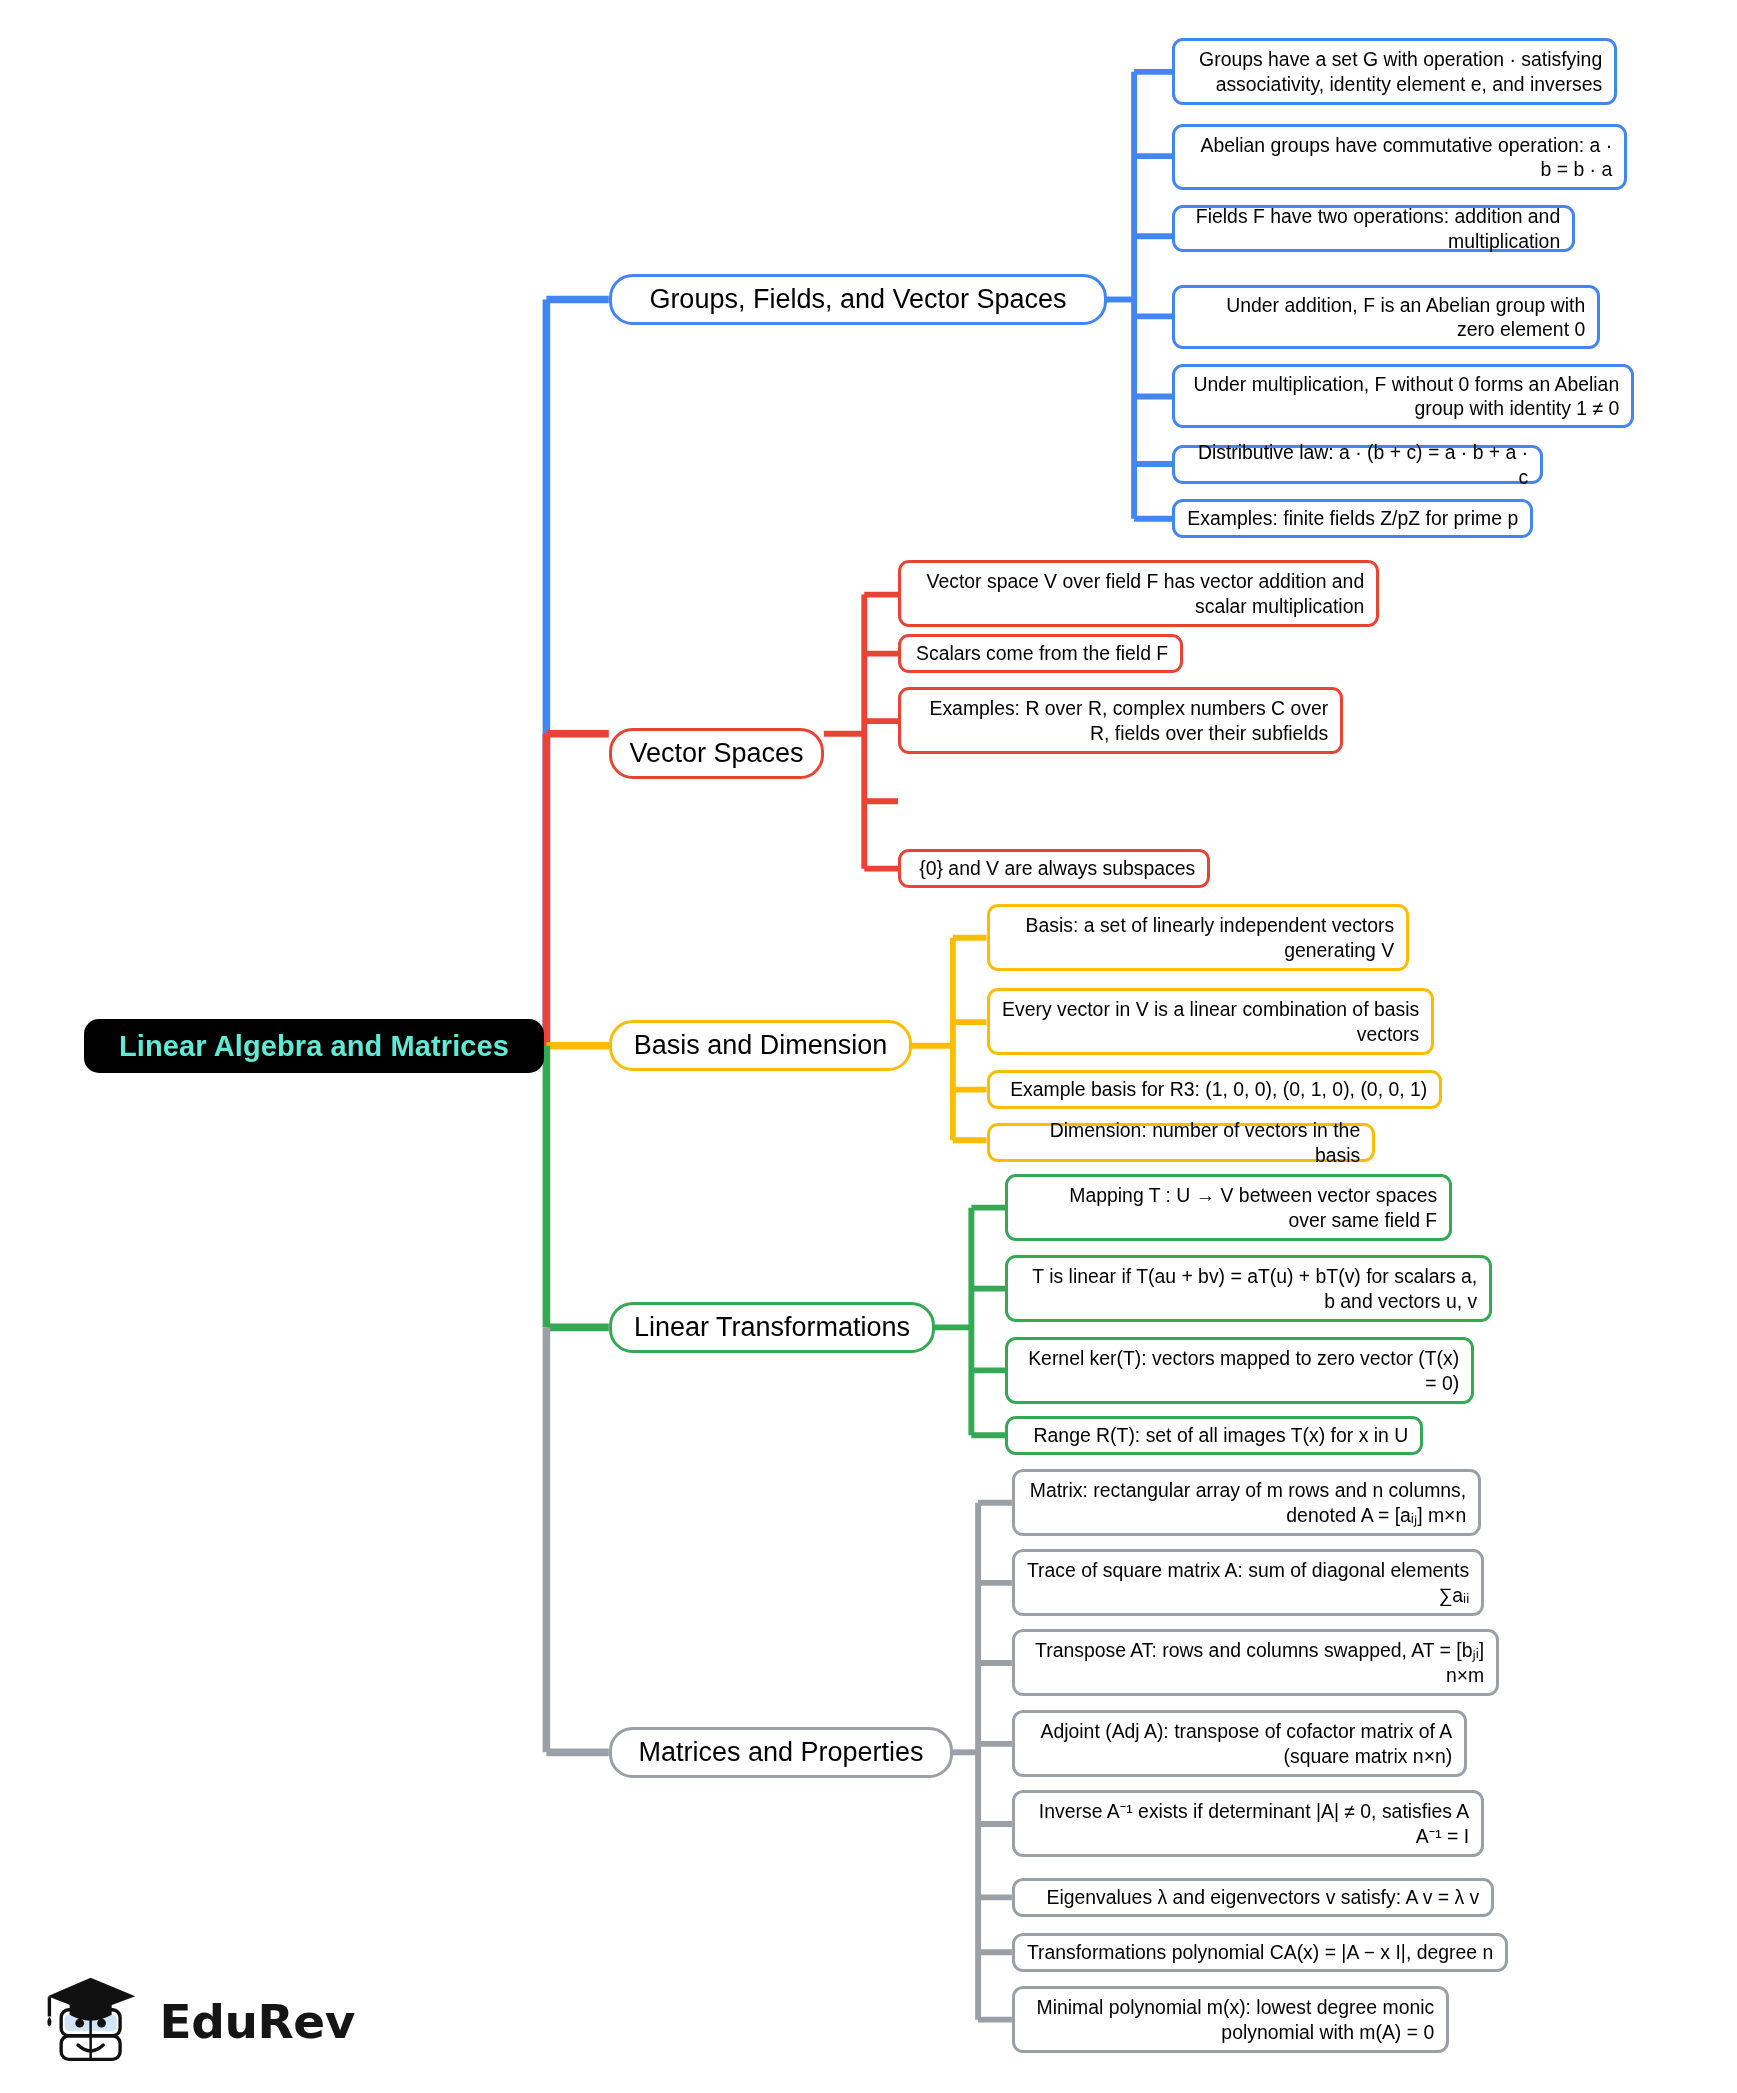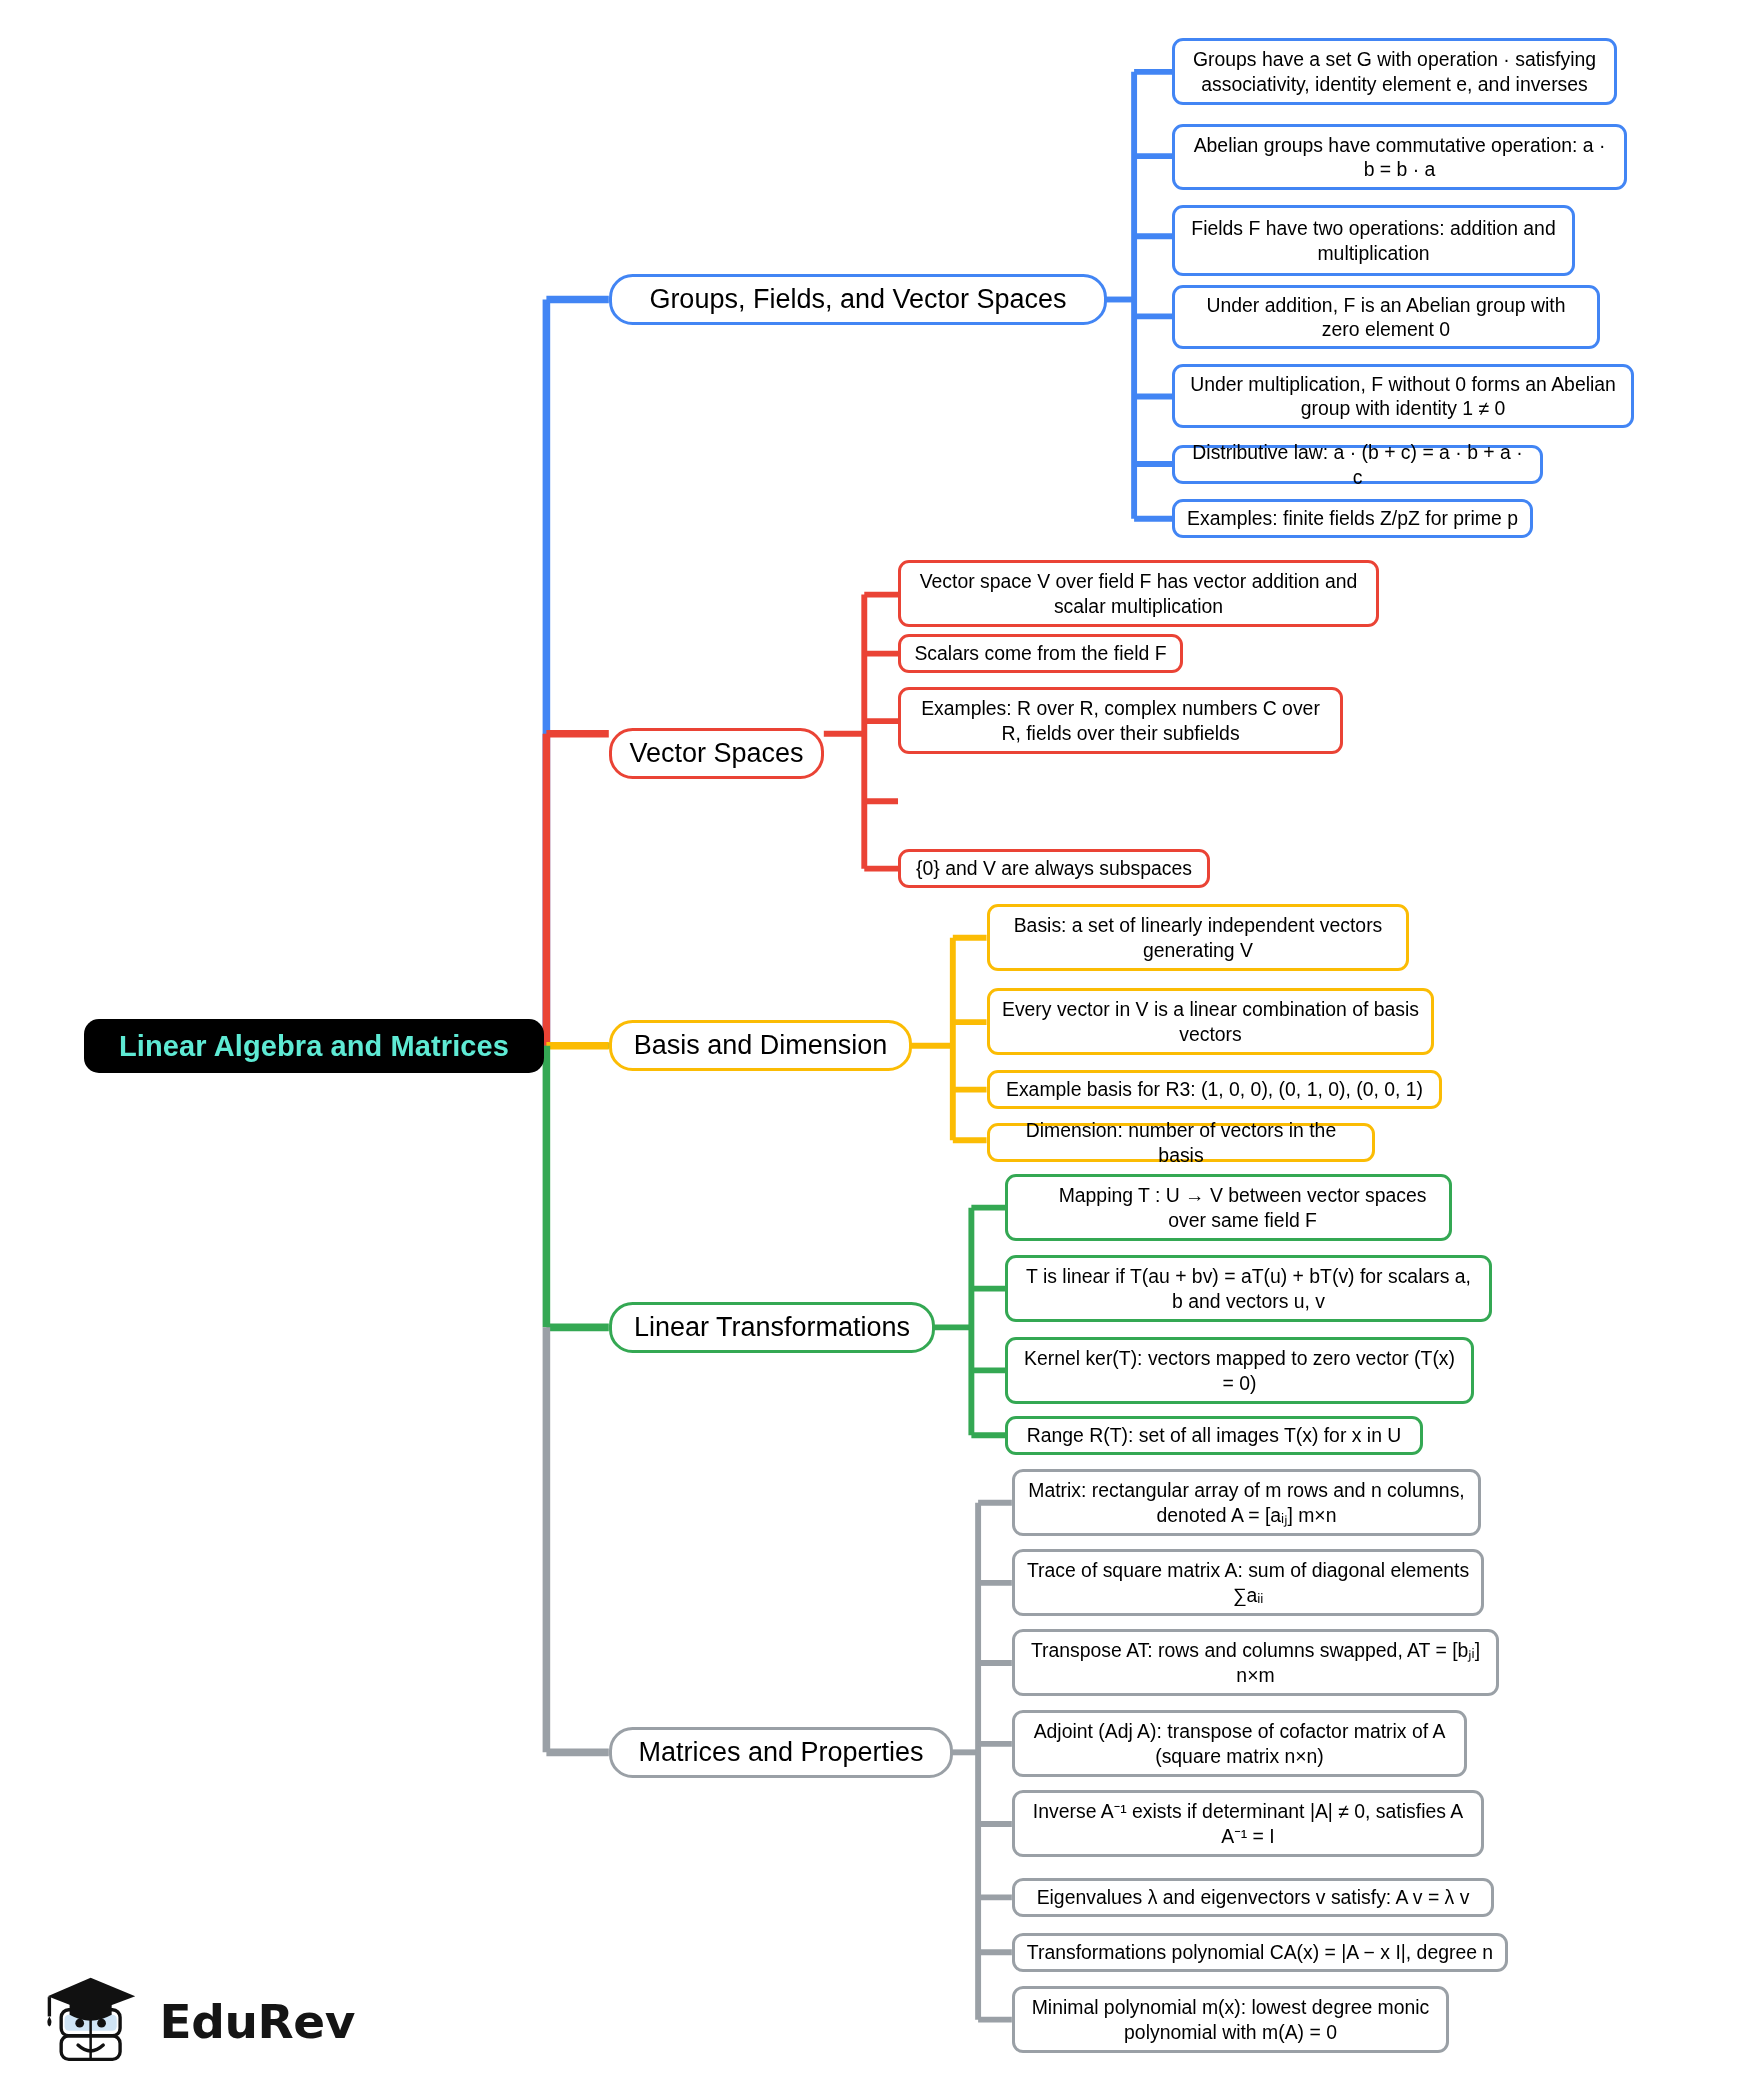--- a/index.html
+++ b/index.html
@@ -57,20 +57,21 @@
     border-style: solid;
     border-radius: 23.6px;
     white-space: nowrap;
     padding: 5px 15px;
   }
   .leaf {
     font-size: 19.4px;
     border-width: 3.4px;
     border-style: solid;
     border-radius: 11px;
+    text-align: right;
   }
   .leaf.one-line { border-radius: 11px; }
 
   
   .c-blue   { border-color: #4285f4; }
   .c-red    { border-color: #ea4335; }
   .c-yellow { border-color: #fbbc04; }
   .c-green  { border-color: #34a853; }
   .c-gray   { border-color: #9aa0a6; }
 
@@ -167,21 +168,21 @@
   <div class="node branch c-blue" style="left:609px; top:274px; width:498px; height:51px;">
     <span class="node-inner">Groups, Fields, and Vector Spaces</span>
   </div>
 
   <div class="node leaf c-blue" style="left:1172px; top:38px; width:445px; height:67px;">
     <span class="node-inner">Groups have a set G with operation · satisfying associativity, identity element e, and inverses</span>
   </div>
   <div class="node leaf c-blue" style="left:1172px; top:124px; width:455px; height:66px;">
     <span class="node-inner">Abelian groups have commutative operation: a · b = b · a</span>
   </div>
-  <div class="node leaf c-blue" style="left:1172px; top:205px; width:403px; height:71px;">
+  <div class="node leaf c-blue" style="left:1172px; top:205px; width:403px; height:47px;">
     <span class="node-inner">Fields F have two operations: addition and multiplication</span>
   </div>
   <div class="node leaf c-blue" style="left:1172px; top:285px; width:428px; height:64px;">
     <span class="node-inner">Under addition, F is an Abelian group with zero element 0</span>
   </div>
   <div class="node leaf c-blue" style="left:1172px; top:364px; width:462px; height:64px;">
     <span class="node-inner">Under multiplication, F without 0 forms an Abelian group with identity 1 ≠ 0</span>
   </div>
   <div class="node leaf c-blue one-line" style="left:1172px; top:445px; width:371px; height:39px;">
     <span class="node-inner">Distributive law: a · (b + c) = a · b + a · c</span>

